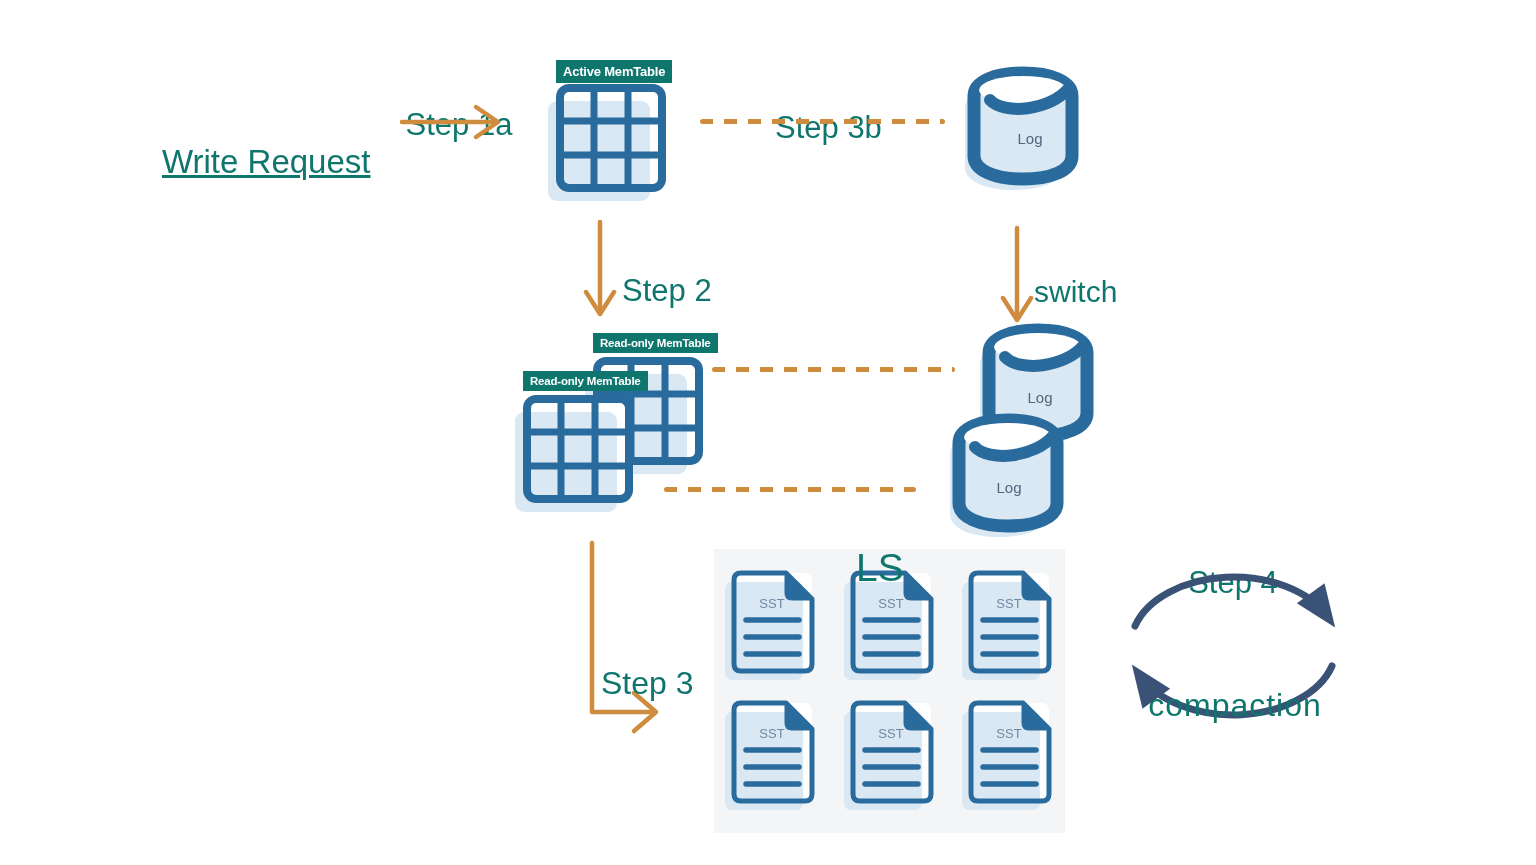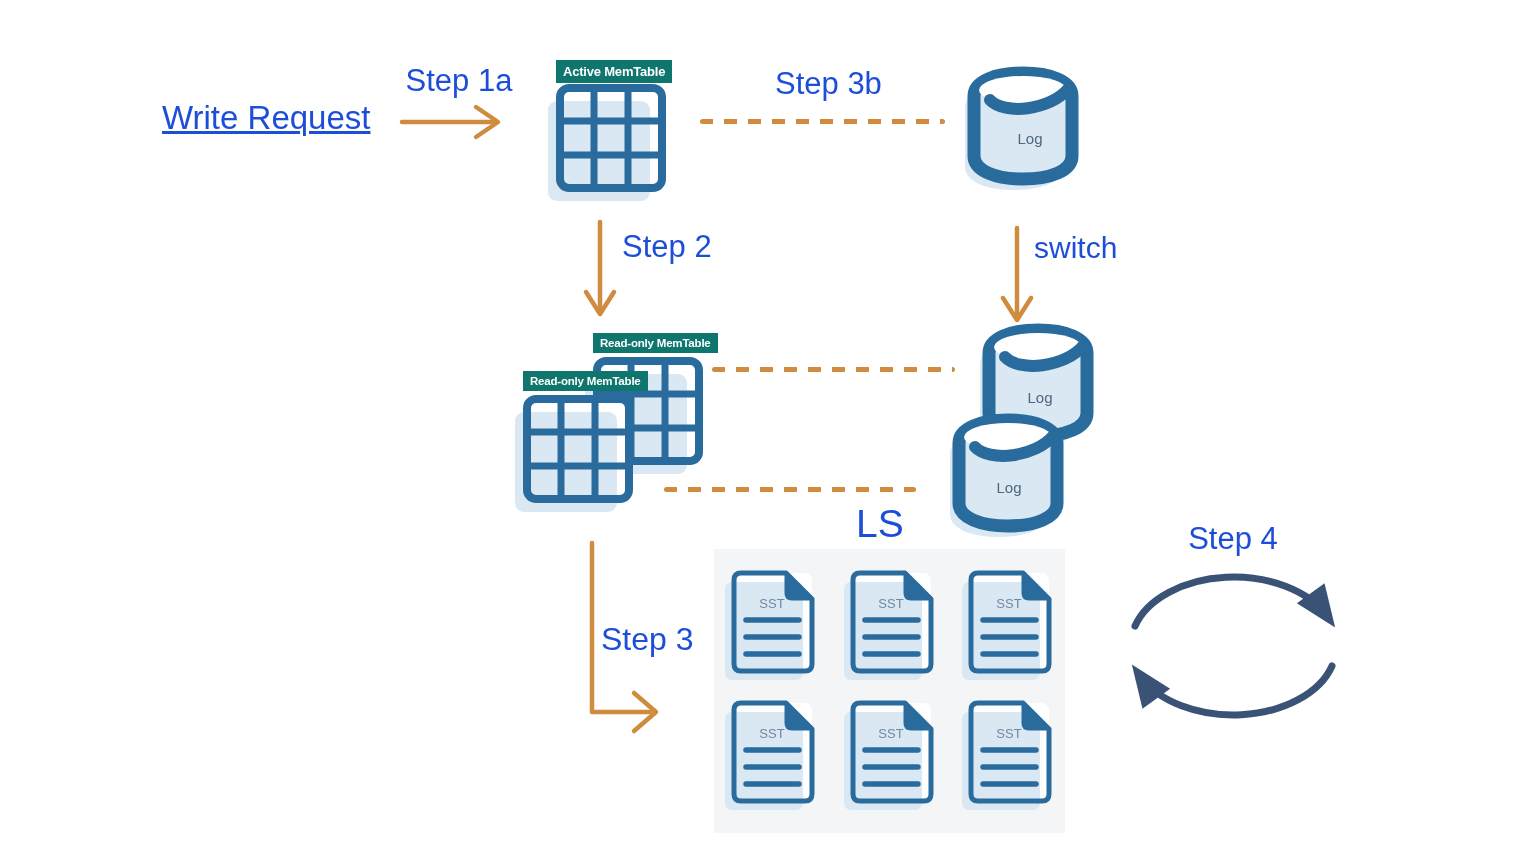--- a/index.html
+++ b/index.html
@@ -1,18 +1,18 @@
 <!DOCTYPE html>
 <html><head>
 <meta charset="utf-8">
 <style>
   html,body{margin:0;padding:0;background:#fff;}
   .stage{position:relative;width:1536px;height:865px;background:#ffffff;overflow:hidden;
          font-family:"Liberation Sans",sans-serif;}
-  .txt{position:absolute;color:#1d4ed8;white-space:nowrap;}
+  .txt{position:absolute;color:#0f766e;white-space:nowrap;margin-top:44px;}
   .dash{position:absolute;height:5px;border-radius:3px;
         background:repeating-linear-gradient(90deg,#cf8c3e 0,#cf8c3e 13px,transparent 13px,transparent 24px);}
   .memtable{position:absolute;}
   .mt-tag{position:absolute;left:14px;top:0;background:#0f766e;color:#ffffff;
           font-size:12px;font-weight:bold;padding:4px 7px;letter-spacing:-0.2px;white-space:nowrap;}
   .mt-grid{position:absolute;left:14px;top:24px;overflow:visible;}
   .logcyl{position:absolute;}
   .sst-panel{position:absolute;left:714px;top:549px;width:351px;height:284px;background:#f3f5f6;}
   .sst-file{position:absolute;width:84px;height:94px;}
   svg{display:block;}
@@ -223,14 +223,15 @@
   <div class="txt" style="left:1168px;top:521px;width:130px;text-align:center;font-size:31px;">Step 4</div>
   <svg class="svgabs" style="left:1115px;top:556px;" width="240" height="185" viewBox="0 0 240 185">
     <defs>
       <marker id="arrowhead" markerUnits="userSpaceOnUse" markerWidth="46" markerHeight="40" refX="30" refY="19" orient="auto">
         <path d="M2,2 L44,19 L2,36 Z" fill="#3a5276"></path>
       </marker>
     </defs>
     <path d="M20,70 A103,68 0 0 1 212,60" fill="none" stroke="#3a5276" stroke-width="7" stroke-linecap="round" marker-end="url(#arrowhead)"></path>
     <path d="M217,110 A103,68 0 0 1 25,120" fill="none" stroke="#3a5276" stroke-width="7" stroke-linecap="round" marker-end="url(#arrowhead)"></path>
   </svg>
+  <div class="txt" style="left:1132px;top:643px;width:206px;text-align:center;font-size:32px;letter-spacing:1px;">compaction</div>
 
 </div>
 
 </body></html>

